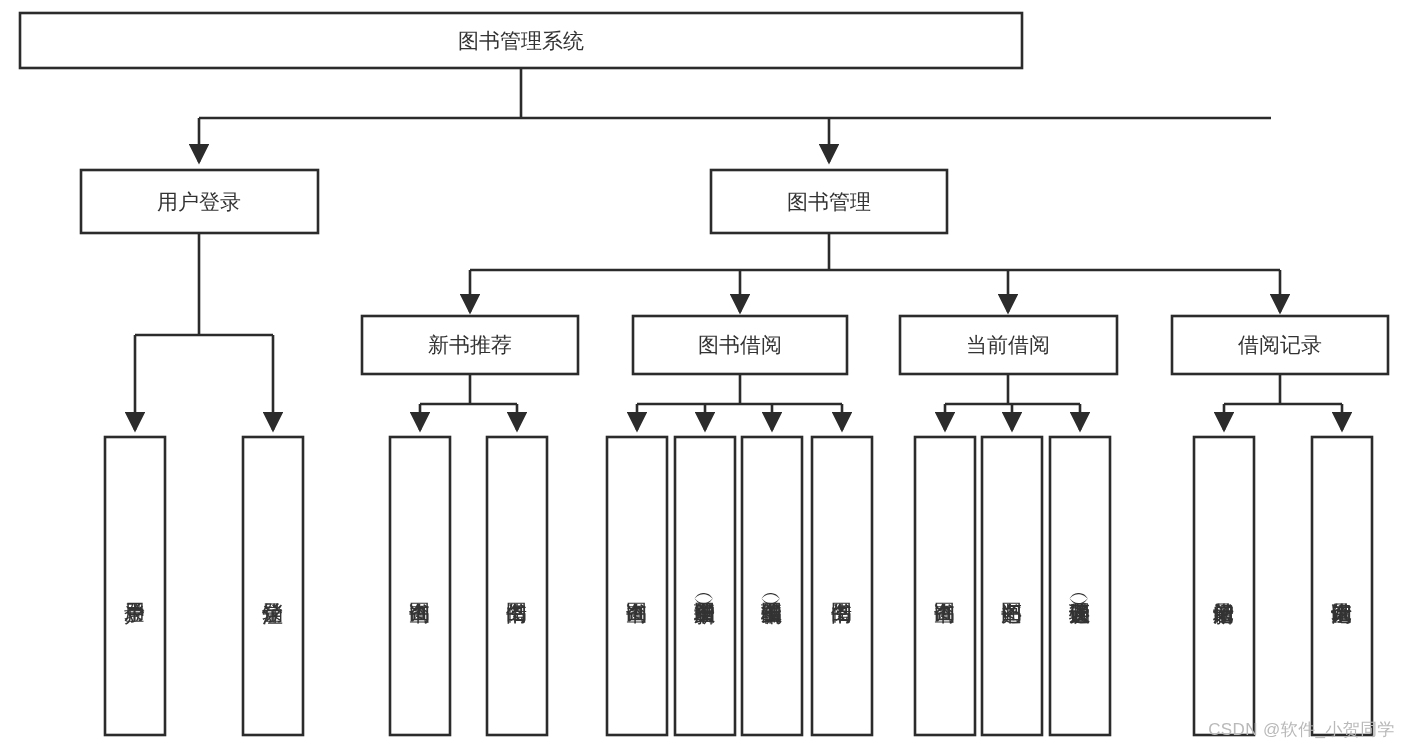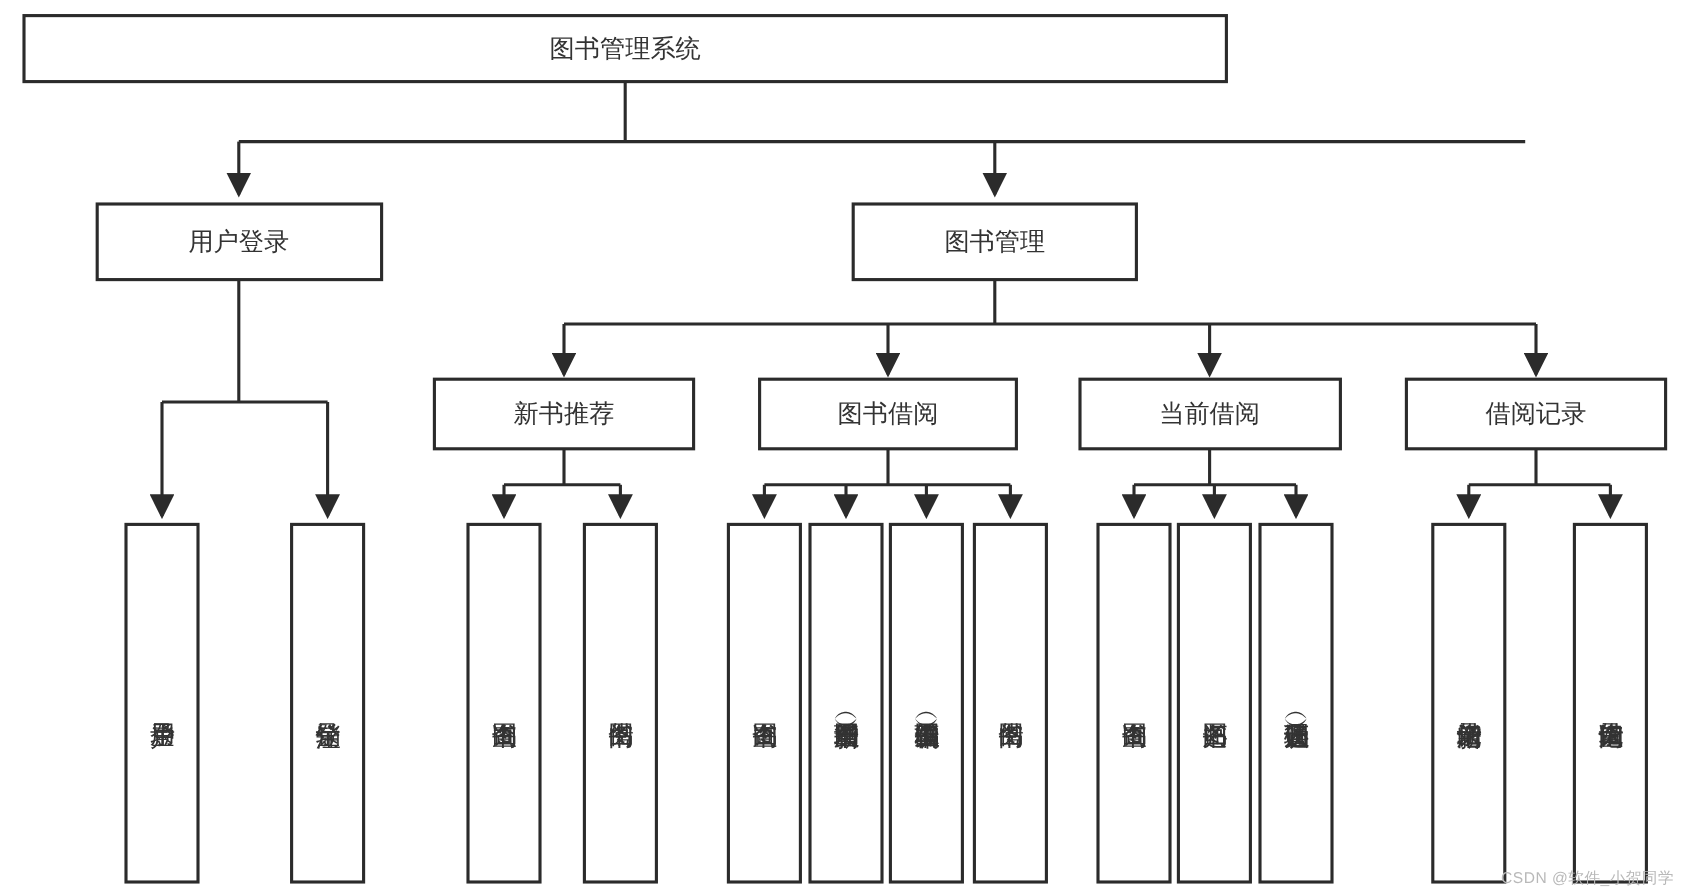--- a/index.html
+++ b/index.html
@@ -54,21 +54,21 @@
     fill: #333333;
     writing-mode: vertical-rl;
     text-orientation: upright;
     text-anchor: middle;
   }
   .watermark-text {
     position: absolute;
     right: 10px;
     bottom: 6px;
     font-family: "Liberation Sans", "DejaVu Sans", sans-serif;
-    font-size: 13px;
+    font-size: 17px;
     color: #b9b9b9;
     white-space: nowrap;
     letter-spacing: 0.4px;
     pointer-events: none;
     margin-top: 44px;
   }
 </style>
 </head>
 <body>
 

